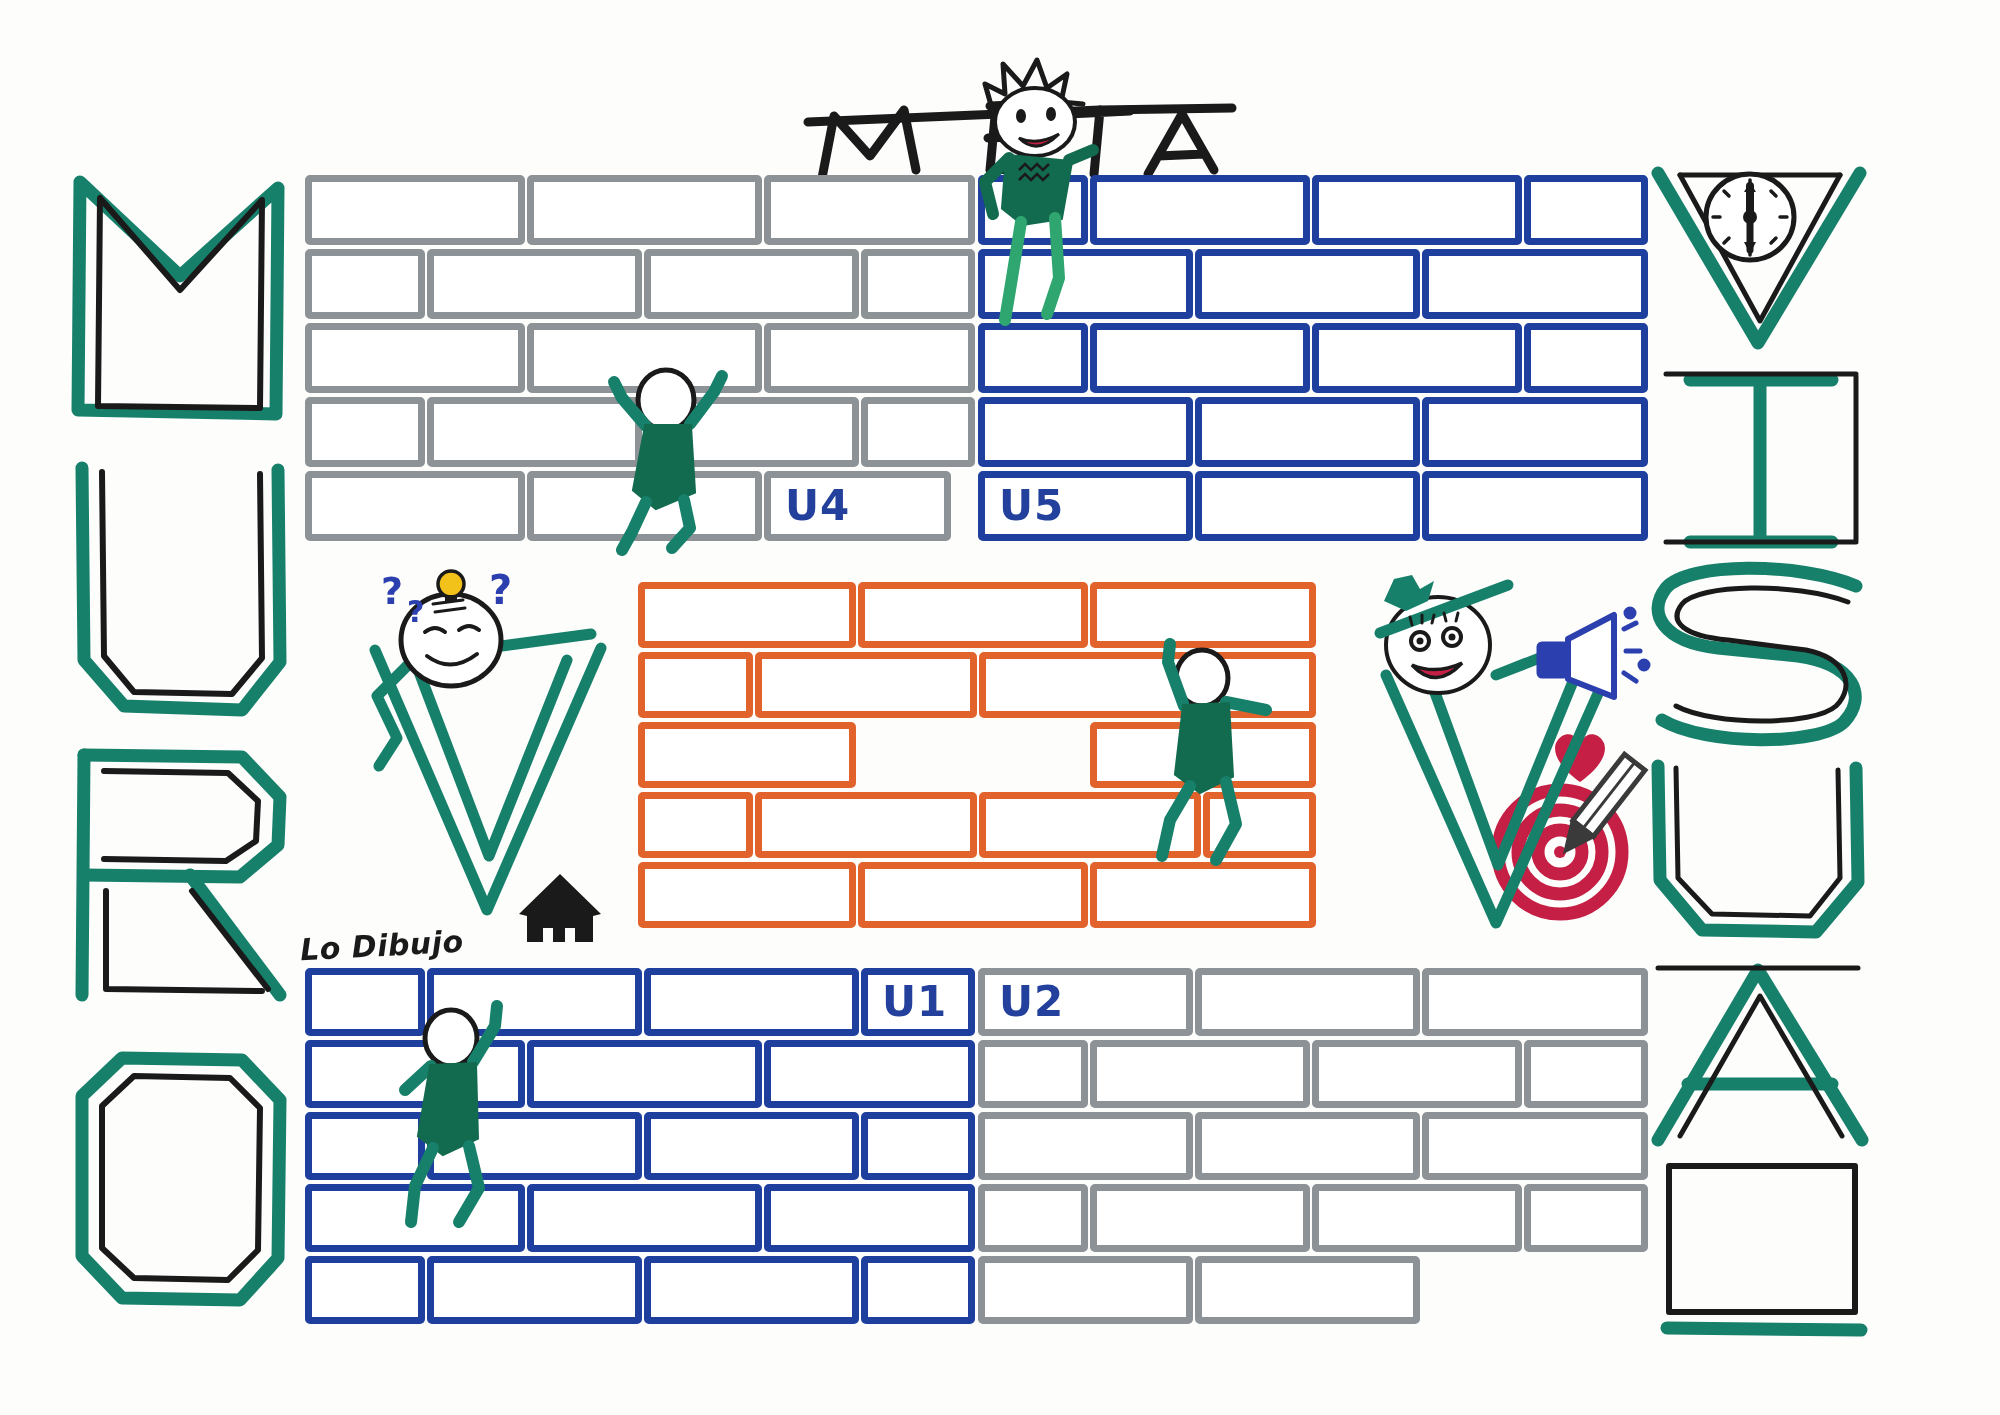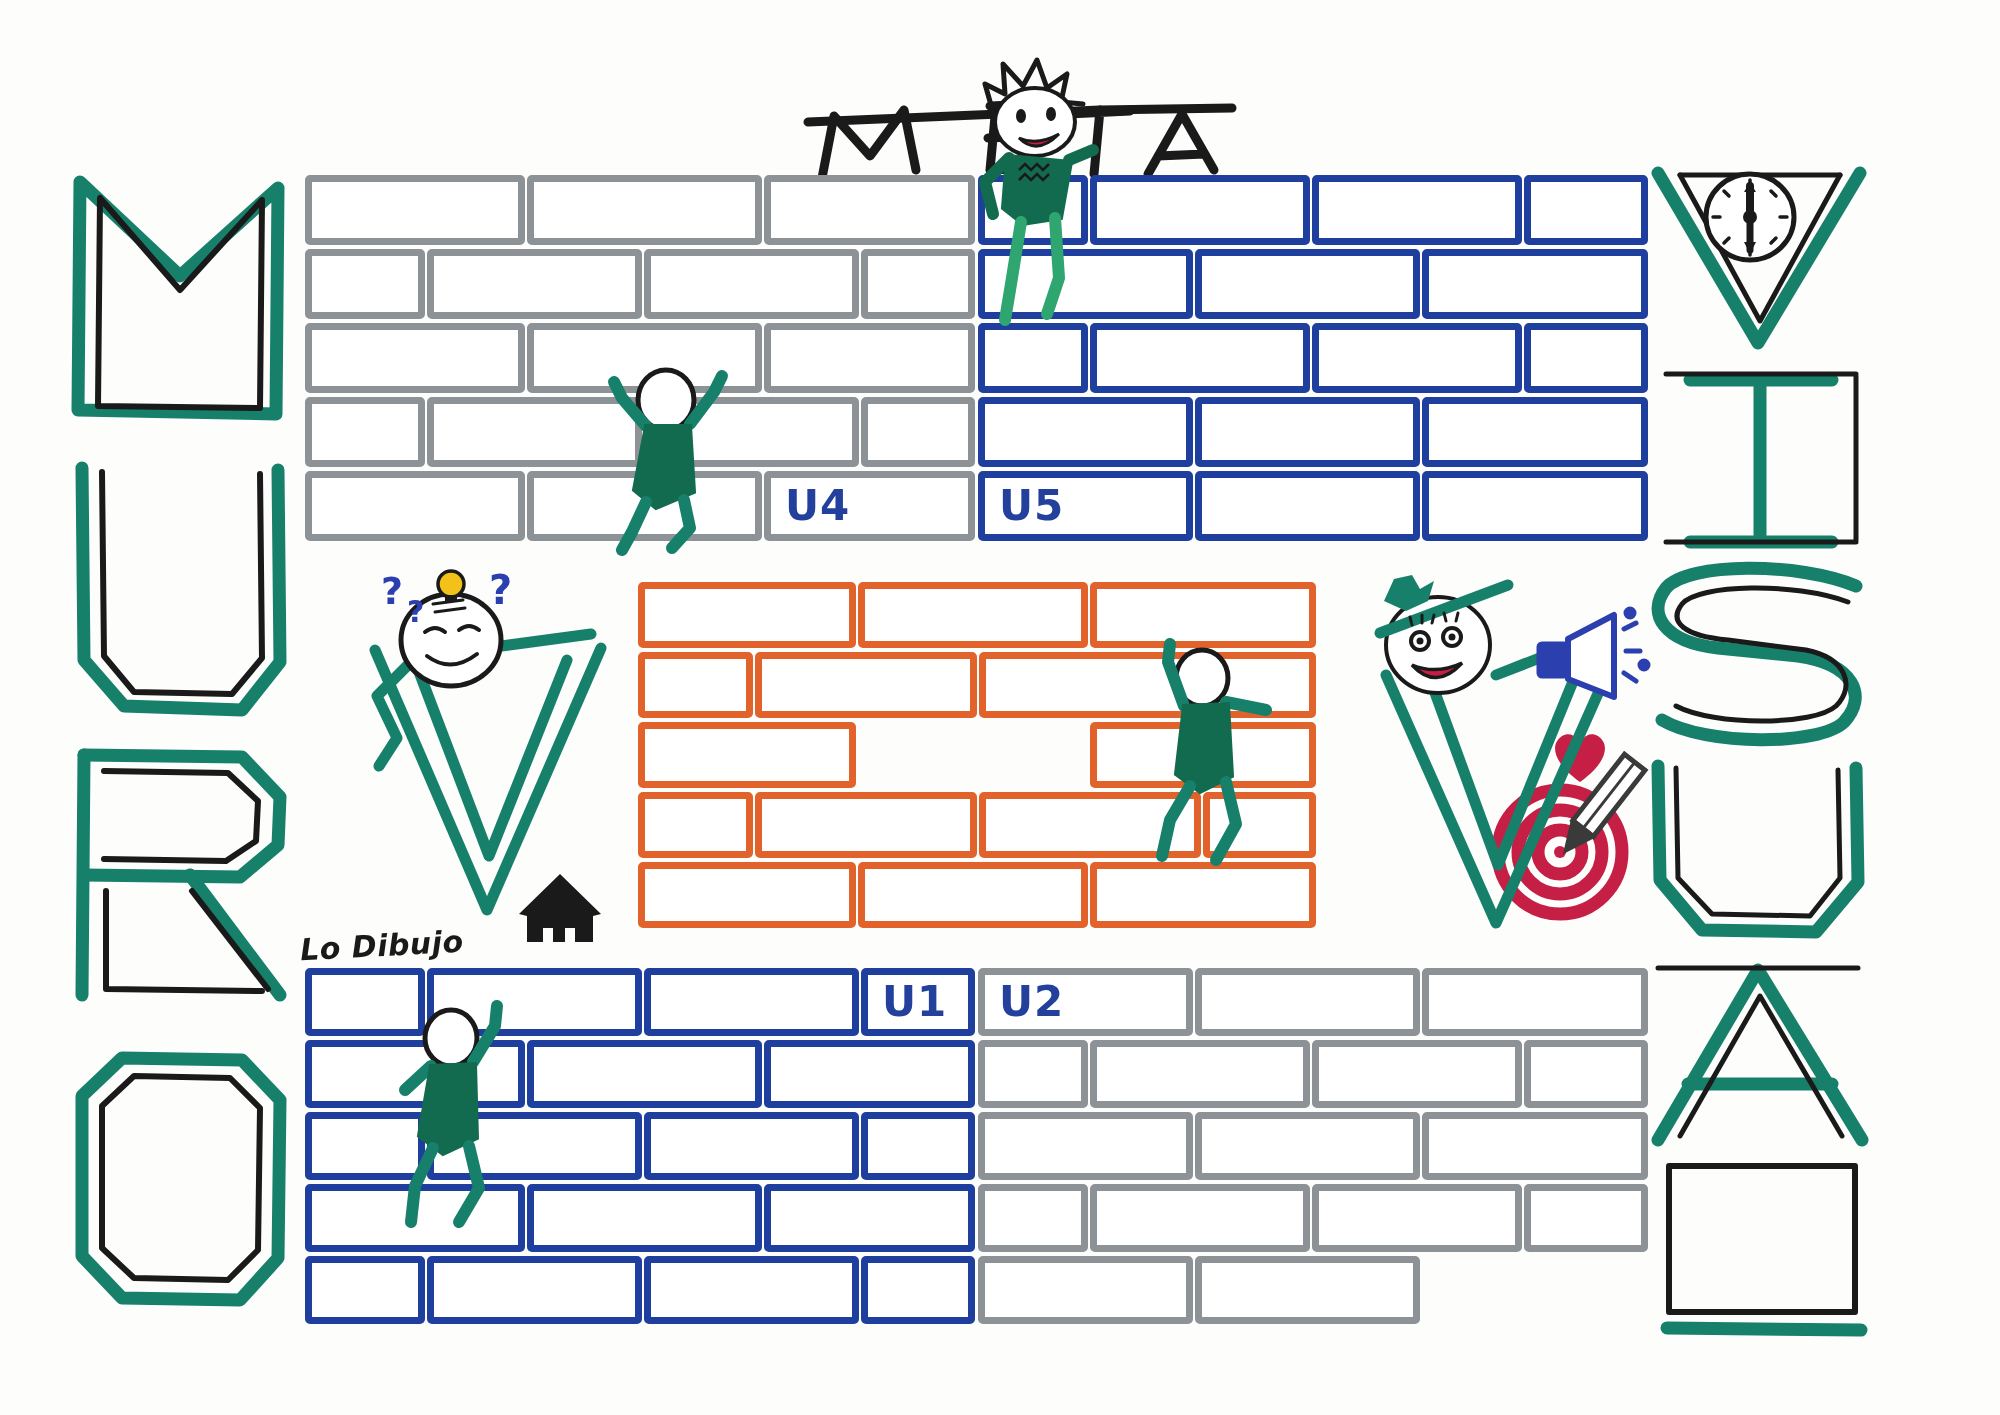--- a/index.html
+++ b/index.html
@@ -273,21 +273,21 @@
     <div class="brick gray" style="left:222px; top:148px; width:235px; height:70px;"></div>
     <div class="brick gray" style="left:459px; top:148px; width:211px; height:70px;"></div>
 
     <div class="brick gray" style="left:0px;   top:222px; width:120px; height:70px;"></div>
     <div class="brick gray" style="left:122px; top:222px; width:215px; height:70px;"></div>
     <div class="brick gray" style="left:339px; top:222px; width:215px; height:70px;"></div>
     <div class="brick gray" style="left:556px; top:222px; width:114px; height:70px;"></div>
 
     <div class="brick gray" style="left:0px;   top:296px; width:220px; height:70px;"></div>
     <div class="brick gray" style="left:222px; top:296px; width:235px; height:70px;"></div>
-    <div class="brick gray" style="left:459px; top:296px; width:211px; height:70px;">
+    <div class="brick gray" style="left:459px; top:296px; width:187px; height:70px;">
       <span class="brick-label">U4</span>
     </div>
   </div>
 
   <div class="wall" style="left:978px; top:175px; width:670px; height:400px;">
     <div class="brick blue" style="left:0px;   top:0px;  width:110px; height:70px;"></div>
     <div class="brick blue" style="left:112px; top:0px;  width:220px; height:70px;"></div>
     <div class="brick blue" style="left:334px; top:0px;  width:210px; height:70px;"></div>
     <div class="brick blue" style="left:546px; top:0px;  width:124px; height:70px;"></div>
 

